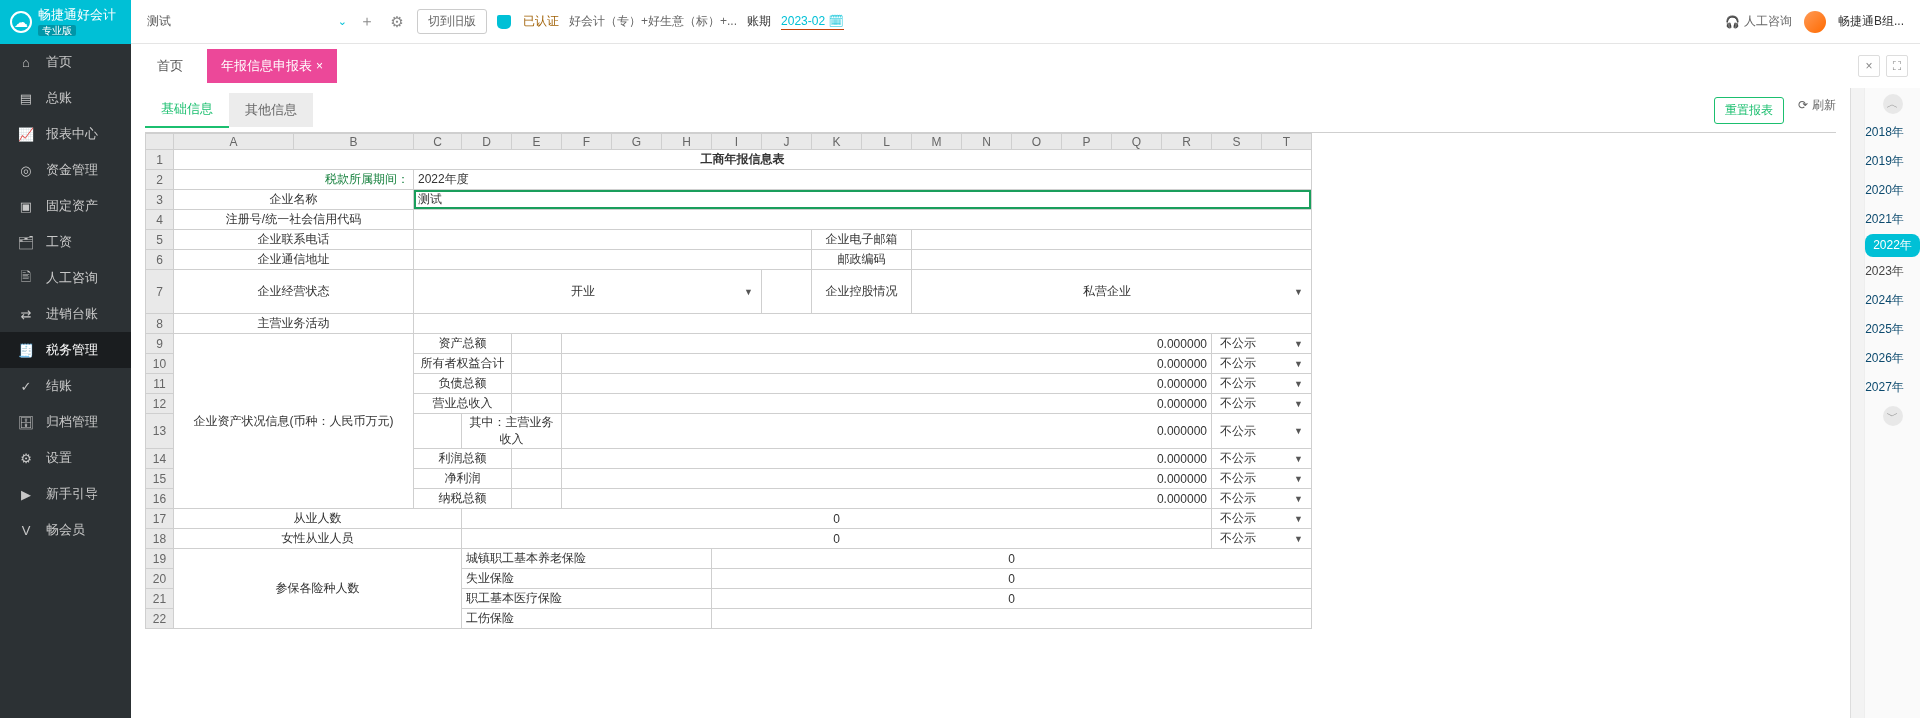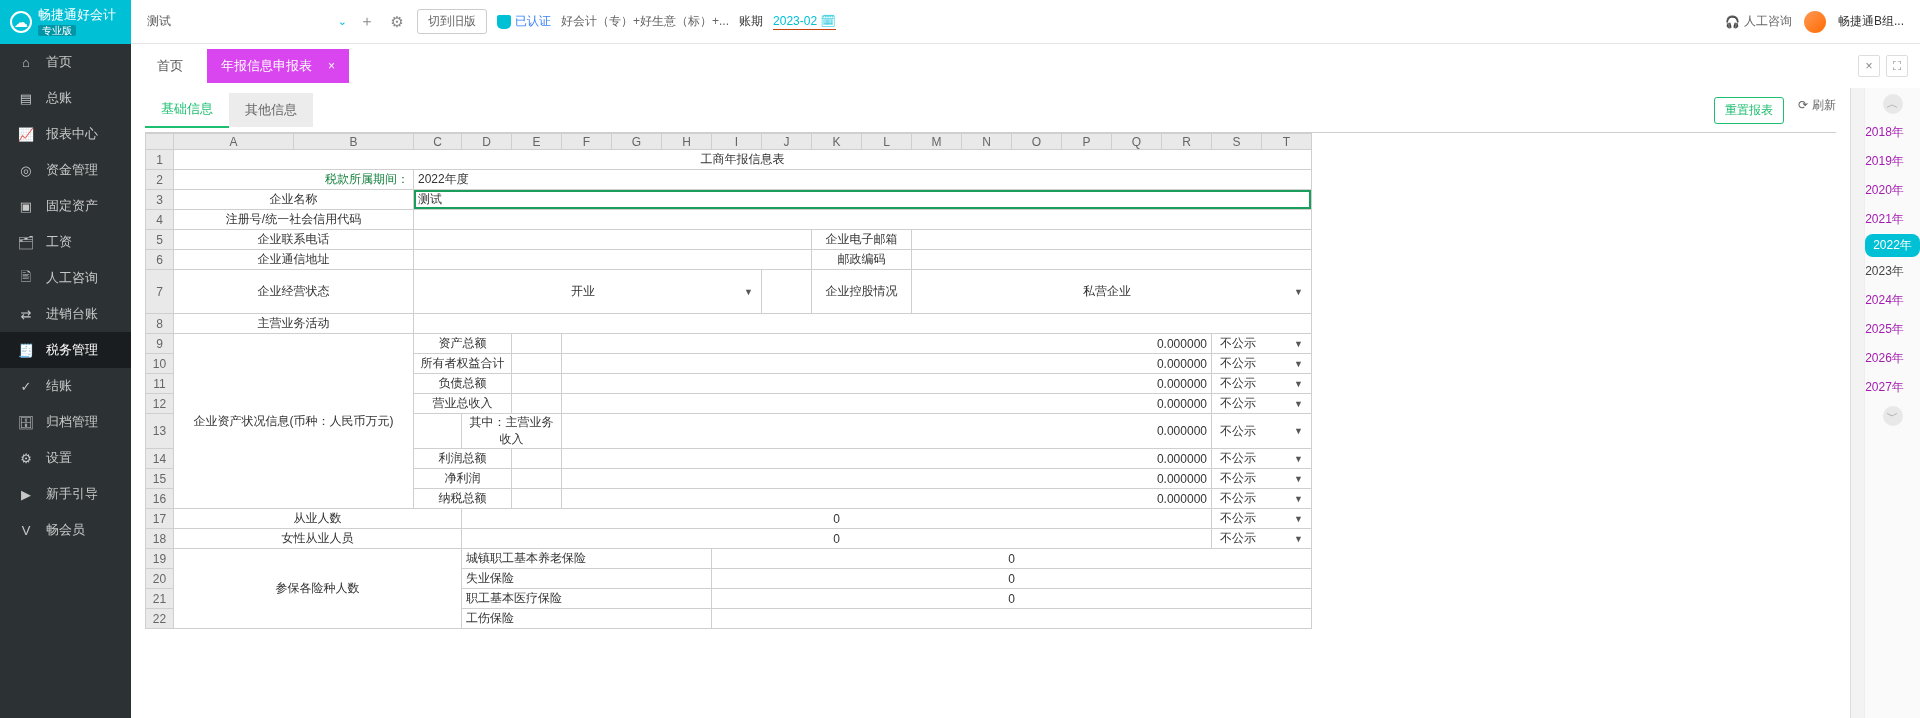--- a/index.html
+++ b/index.html
@@ -13,31 +13,31 @@
 .logo-sub{font-size:10px;background:#0096a8;padding:0 4px;border-radius:2px;margin-top:2px;width:fit-content}
 .nav-item{height:36px;display:flex;align-items:center;padding:0 18px;cursor:pointer;font-size:13px}
 .nav-item.active{background:#1a1d1f;color:#fff}
 .nav-icon{width:16px;height:16px;margin-right:12px;display:inline-flex;align-items:center;justify-content:center}
 .main{flex:1;display:flex;flex-direction:column;min-width:0}
 .topbar{height:44px;border-bottom:1px solid #e5e5e5;display:flex;align-items:center;padding:0 16px;gap:10px}
 .account-sel{width:200px;height:26px;border:none;border-bottom:1px solid transparent;color:#555;display:flex;align-items:center;justify-content:space-between;cursor:pointer}
 .chev{color:#00c0d6;font-size:11px}
 .tb-icon{width:20px;height:20px;color:#888;cursor:pointer;display:inline-flex;align-items:center;justify-content:center;font-size:15px}
 .old-ver{border:1px solid #ccc;padding:3px 10px;border-radius:3px;cursor:pointer;color:#666}
-.cert-badge{color:#3b82f6;display:flex;align-items:center;gap:4px}
+.cert-badge{color:#a16207;display:flex;align-items:center;gap:12px}
 .shield{width:14px;height:14px;background:#00c0d6;border-radius:2px 2px 5px 5px;display:inline-block}
 .plan-txt{color:#666}
 .period{color:#333}
 .period-val{color:#00c0d6;border-bottom:1px solid #c2410c;padding-bottom:1px;cursor:pointer}
 .tb-right{margin-left:auto;display:flex;align-items:center;gap:12px}
 .support{color:#666;display:flex;align-items:center;gap:4px;cursor:pointer}
 .avatar{width:22px;height:22px;border-radius:50%;background:linear-gradient(135deg,#ff9a56,#ff6a00)}
 .tabs-row{height:44px;display:flex;align-items:center;padding:0 12px;gap:10px}
 .page-tab{padding:8px 14px;color:#555;cursor:pointer;font-size:13px}
-.page-tab.current{background:#d946ef;color:#fff;display:flex;align-items:center;gap:16px}
+.page-tab.current{background:#ec4899;color:#fff;display:flex;align-items:center;gap:4px}
 .tab-x{cursor:pointer;font-size:12px}
 .tabs-ops{margin-left:auto;display:flex;gap:6px}
 .op-btn{width:22px;height:22px;border:1px solid #ddd;color:#888;display:flex;align-items:center;justify-content:center;cursor:pointer;border-radius:2px}
 .content{flex:1;display:flex;min-height:0}
 .sheet-area{flex:1;display:flex;flex-direction:column;padding:0 14px 0 14px;min-width:0}
 .sub-toolbar{height:44px;display:flex;align-items:center}
 .sub-tab{padding:8px 16px;cursor:pointer;color:#666;font-size:13px}
 .sub-tab.on{color:#1bbf6f;border-bottom:2px solid #1bbf6f}
 .sub-tab.off{background:#ececec}
 .sub-actions{margin-left:auto;display:flex;gap:14px;align-items:flex-start}
@@ -47,27 +47,27 @@
 table.sheet{border-collapse:collapse;table-layout:fixed}
 .sheet th,.sheet td{border:1px solid #cfcfcf;height:20px;font-size:12px;padding:0 4px;background:#fff}
 .sheet thead th{background:#e9e9e9;color:#666;font-weight:normal;text-align:center;height:16px}
 .rownum{background:#e9e9e9!important;text-align:center;color:#666;width:28px}
 .corner{background:#e9e9e9;width:28px}
 .colA{width:120px}.colB{width:120px}.colC{width:48px}
 .colw{width:50px}
 .lbl{text-align:right;color:#15803d}
 .ctr{text-align:center}
 .sel-cell{box-shadow:inset 0 0 0 2px #1a9e5c}
-.title-cell{text-align:center;font-size:15px;font-weight:400}
+.title-cell{text-align:center;font-size:15px;font-weight:700}
 .num{text-align:right;padding-right:6px}
 .dd{display:flex;justify-content:space-between;align-items:center;padding:0 4px}
 .dd .arr{font-size:9px;color:#555}
 .yr-rail{width:56px;background:#fafafa;border-left:1px solid #eee;display:flex;flex-direction:column;align-items:center;padding-top:6px;gap:4px}
 .yr-btn{width:20px;height:20px;border-radius:50%;background:#e8e8e8;color:#999;display:flex;align-items:center;justify-content:center;cursor:pointer;font-size:12px}
-.yr{font-size:12px;color:#a21caf;padding:6px 0;cursor:pointer}
+.yr{font-size:12px;color:#0c4a6e;padding:6px 0;cursor:pointer}
 .yr.active{background:#00c0d6;color:#fff;border-radius:8px;padding:3px 8px}
 .yr.near{color:#444}
 .scroll-stub{width:14px;background:#f3f3f3;border-left:1px solid #ddd}
 </style>
 </head>
 <body>
 
 <div class="app">
   <div class="sidebar">
     <div class="logo">

